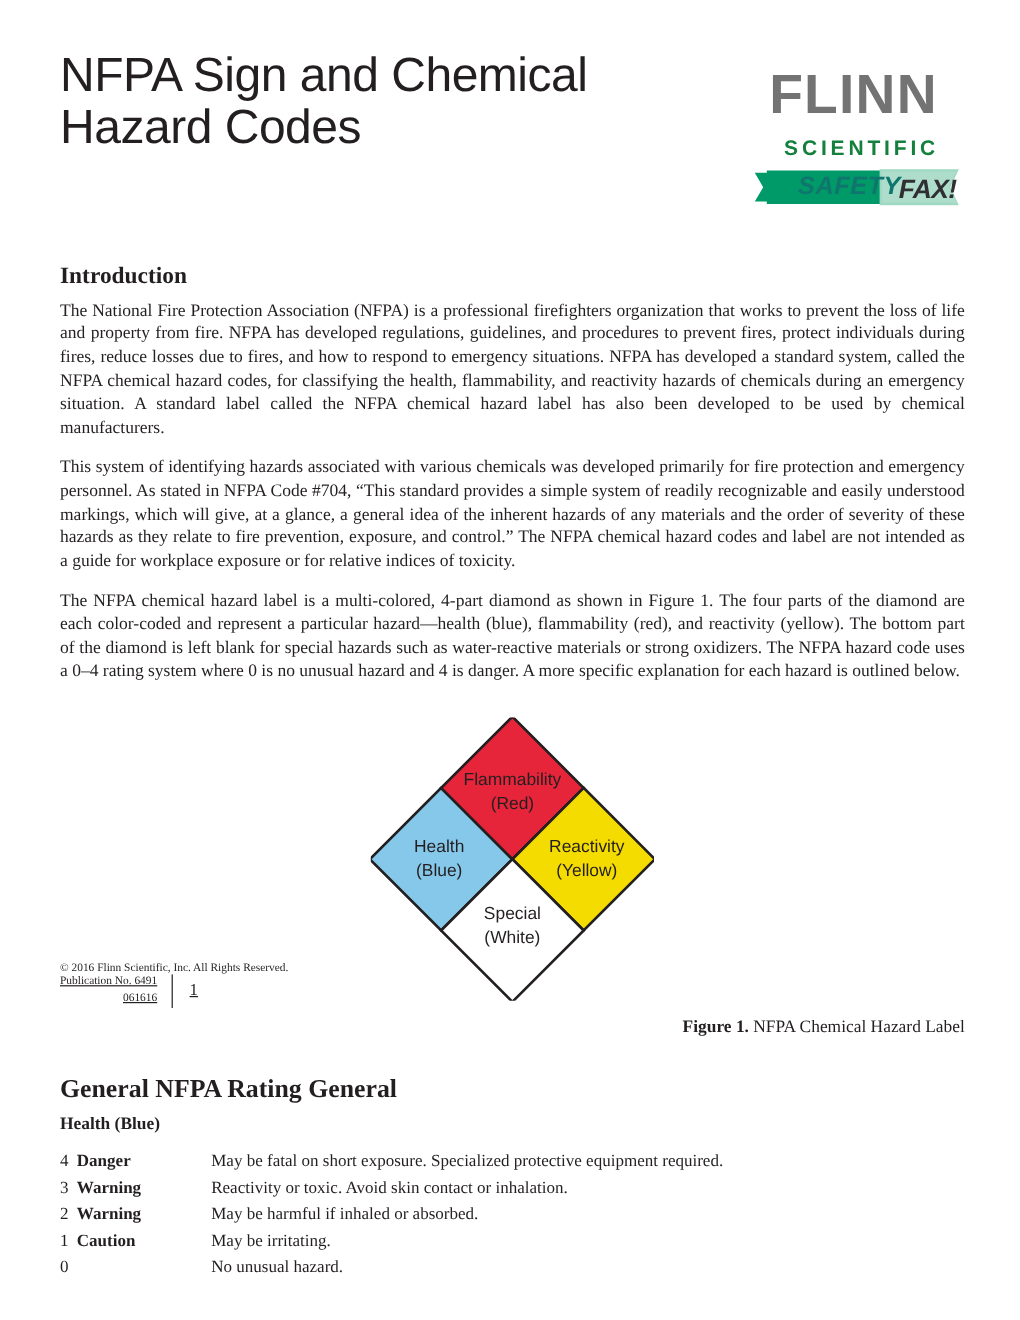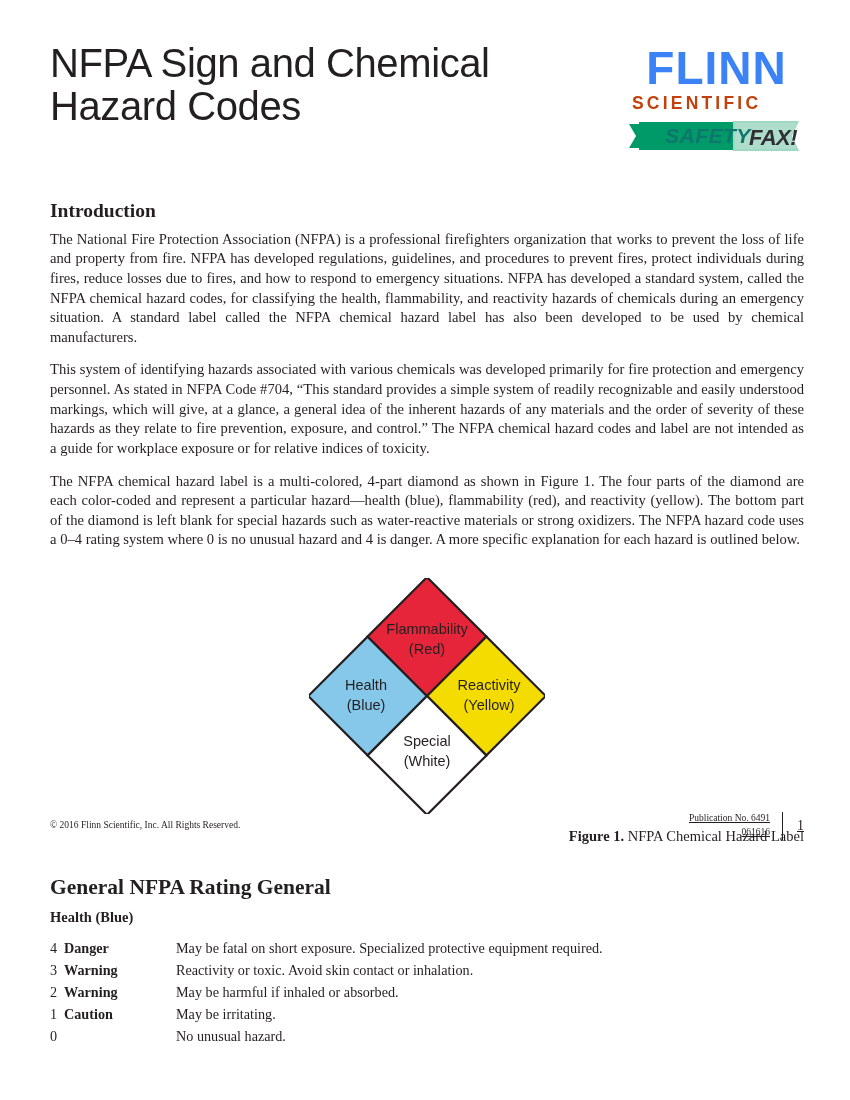--- a/index.html
+++ b/index.html
@@ -45,30 +45,30 @@
     width: 175px;
     margin-top: 3px;
     flex: 0 0 auto;
   }
   .logo-flinn {
     font-family: "Liberation Sans", sans-serif;
     font-weight: 700;
     font-size: 46px;
     line-height: 0.95;
     letter-spacing: 1px;
-    color: #3b82f6;
-    text-align: center;
-    margin: 2px;
+    color: #737373;
+    margin: 12px;
   }
   .logo-scientific {
     font-family: "Liberation Sans", sans-serif;
     font-weight: 700;
     font-size: 17.5px;
     letter-spacing: 3.2px;
-    color: #c2410c;
+    color: #15803d;
+    text-align: center;
     margin: 2px 0 0 0;
     padding-left: 3px;
   }
   .logo-banner {
     position: relative;
     margin-top: 6px;
     height: 32px;
     width: 175px;
   }
   .logo-banner svg { display: block; }
@@ -174,20 +174,21 @@
   .footer {
     position: absolute;
     left: 50px;
     right: 46px;
     bottom: 28px;
     display: flex;
     align-items: flex-start;
     justify-content: space-between;
     font-size: 9.5px;
     color: #231f20;
+    flex-direction: column;
   }
   .footer-left { padding-top: 8px; }
   .footer-right {
     display: flex;
     align-items: flex-start;
     gap: 0;
     text-decoration: underline;
   }
   .pub-block {
     text-align: right;

